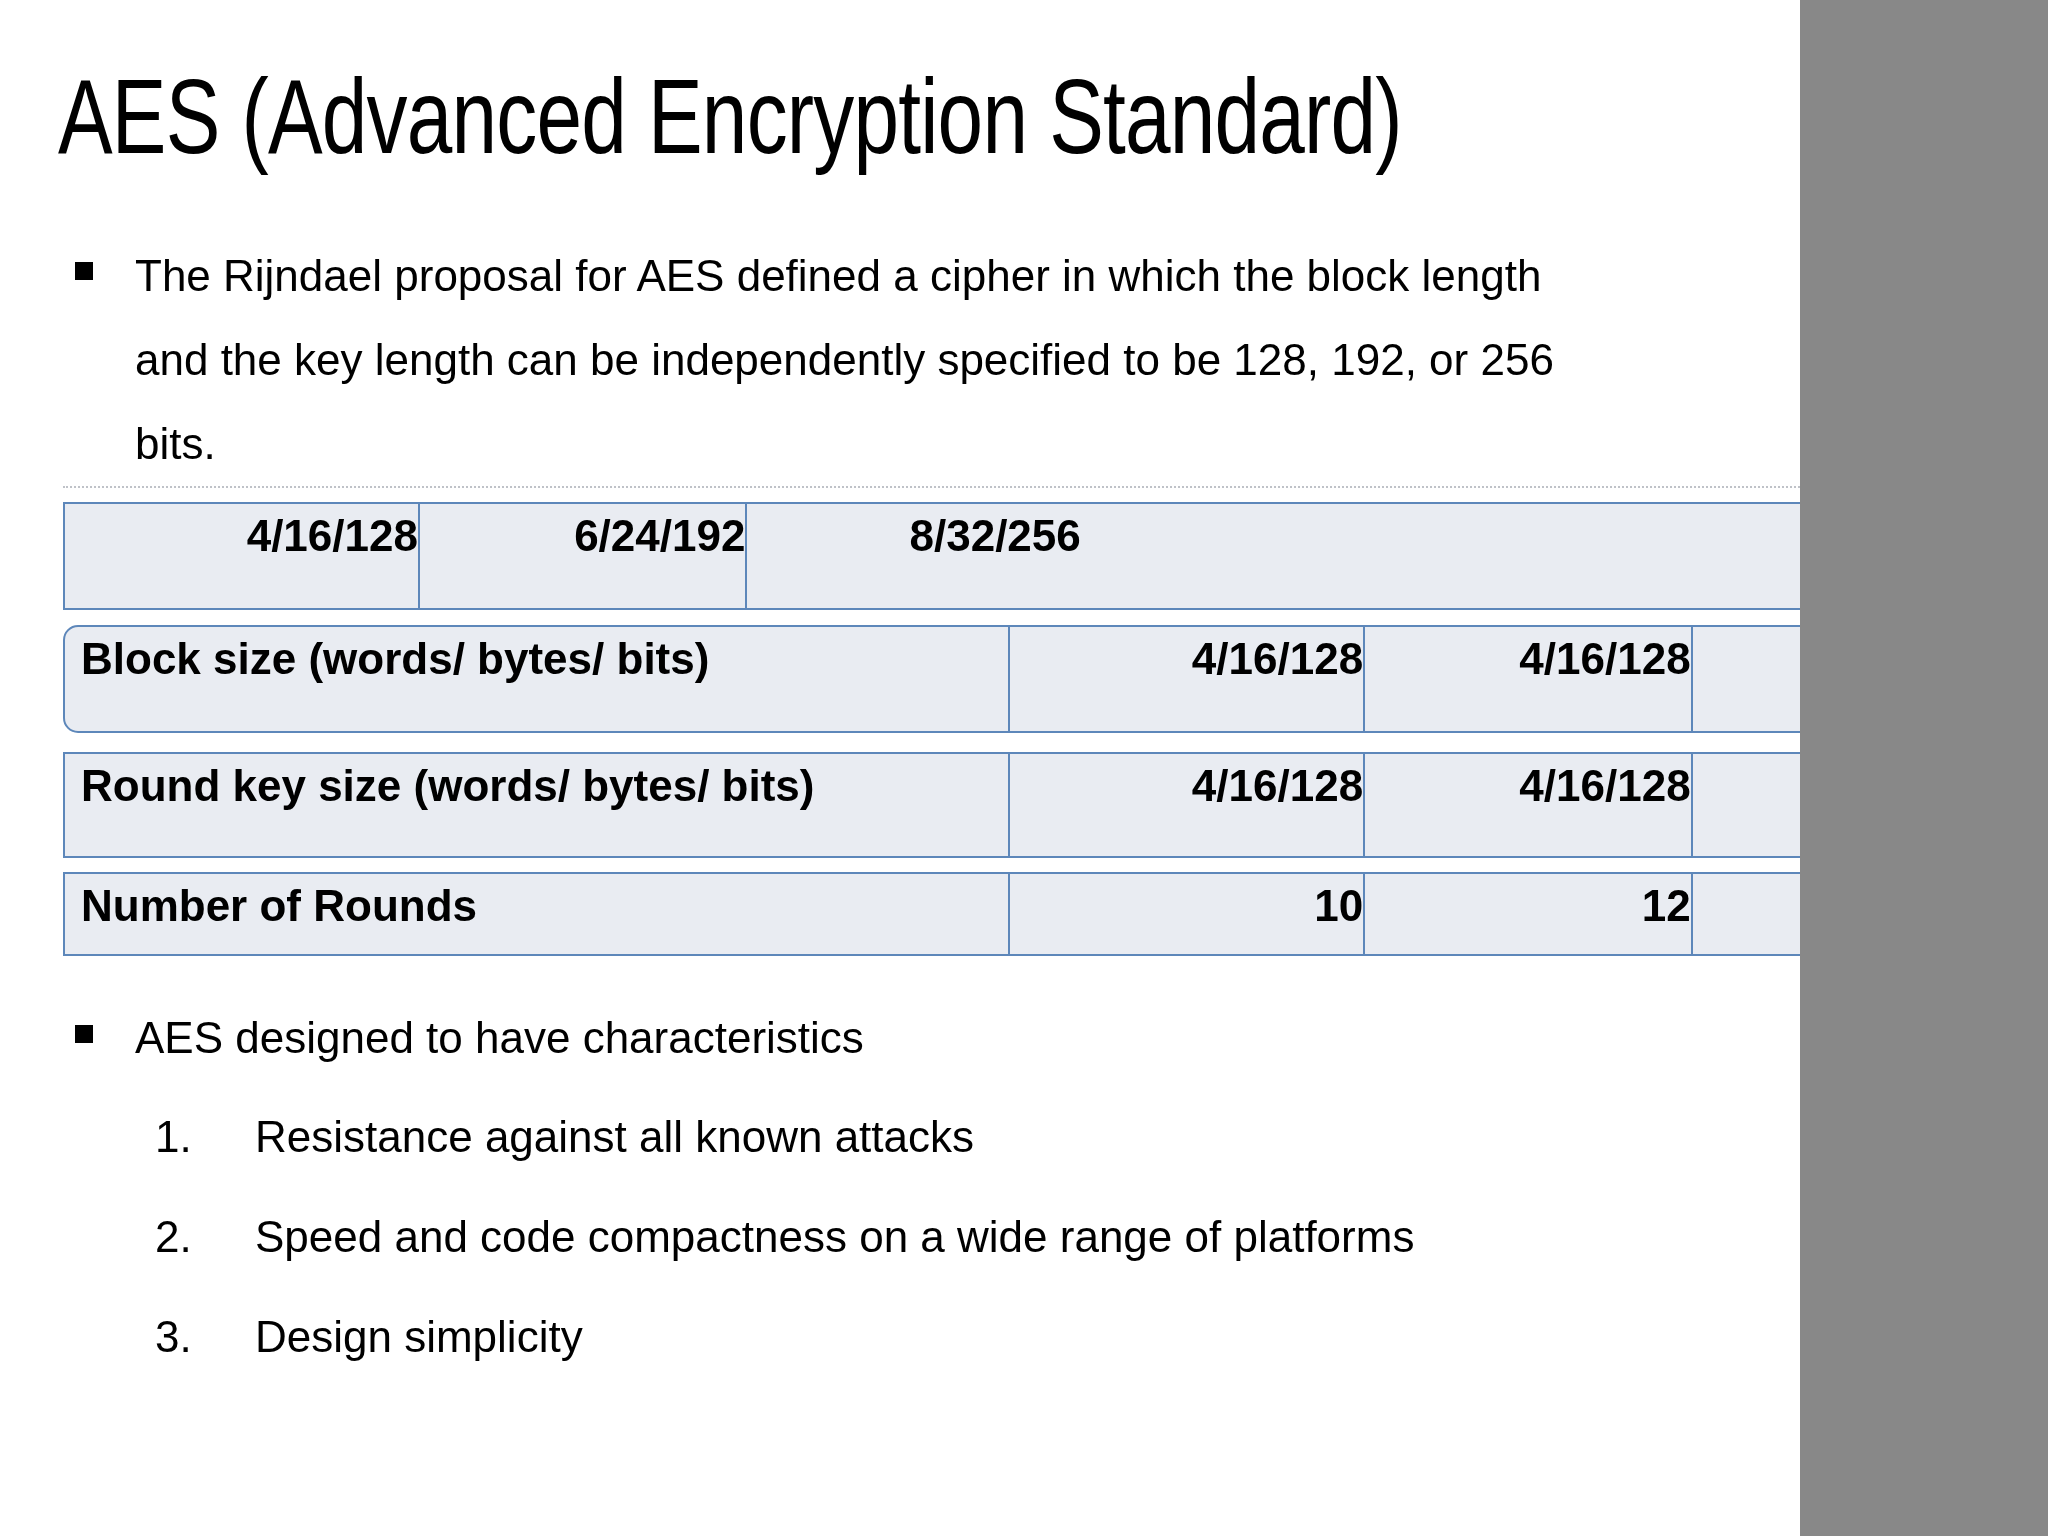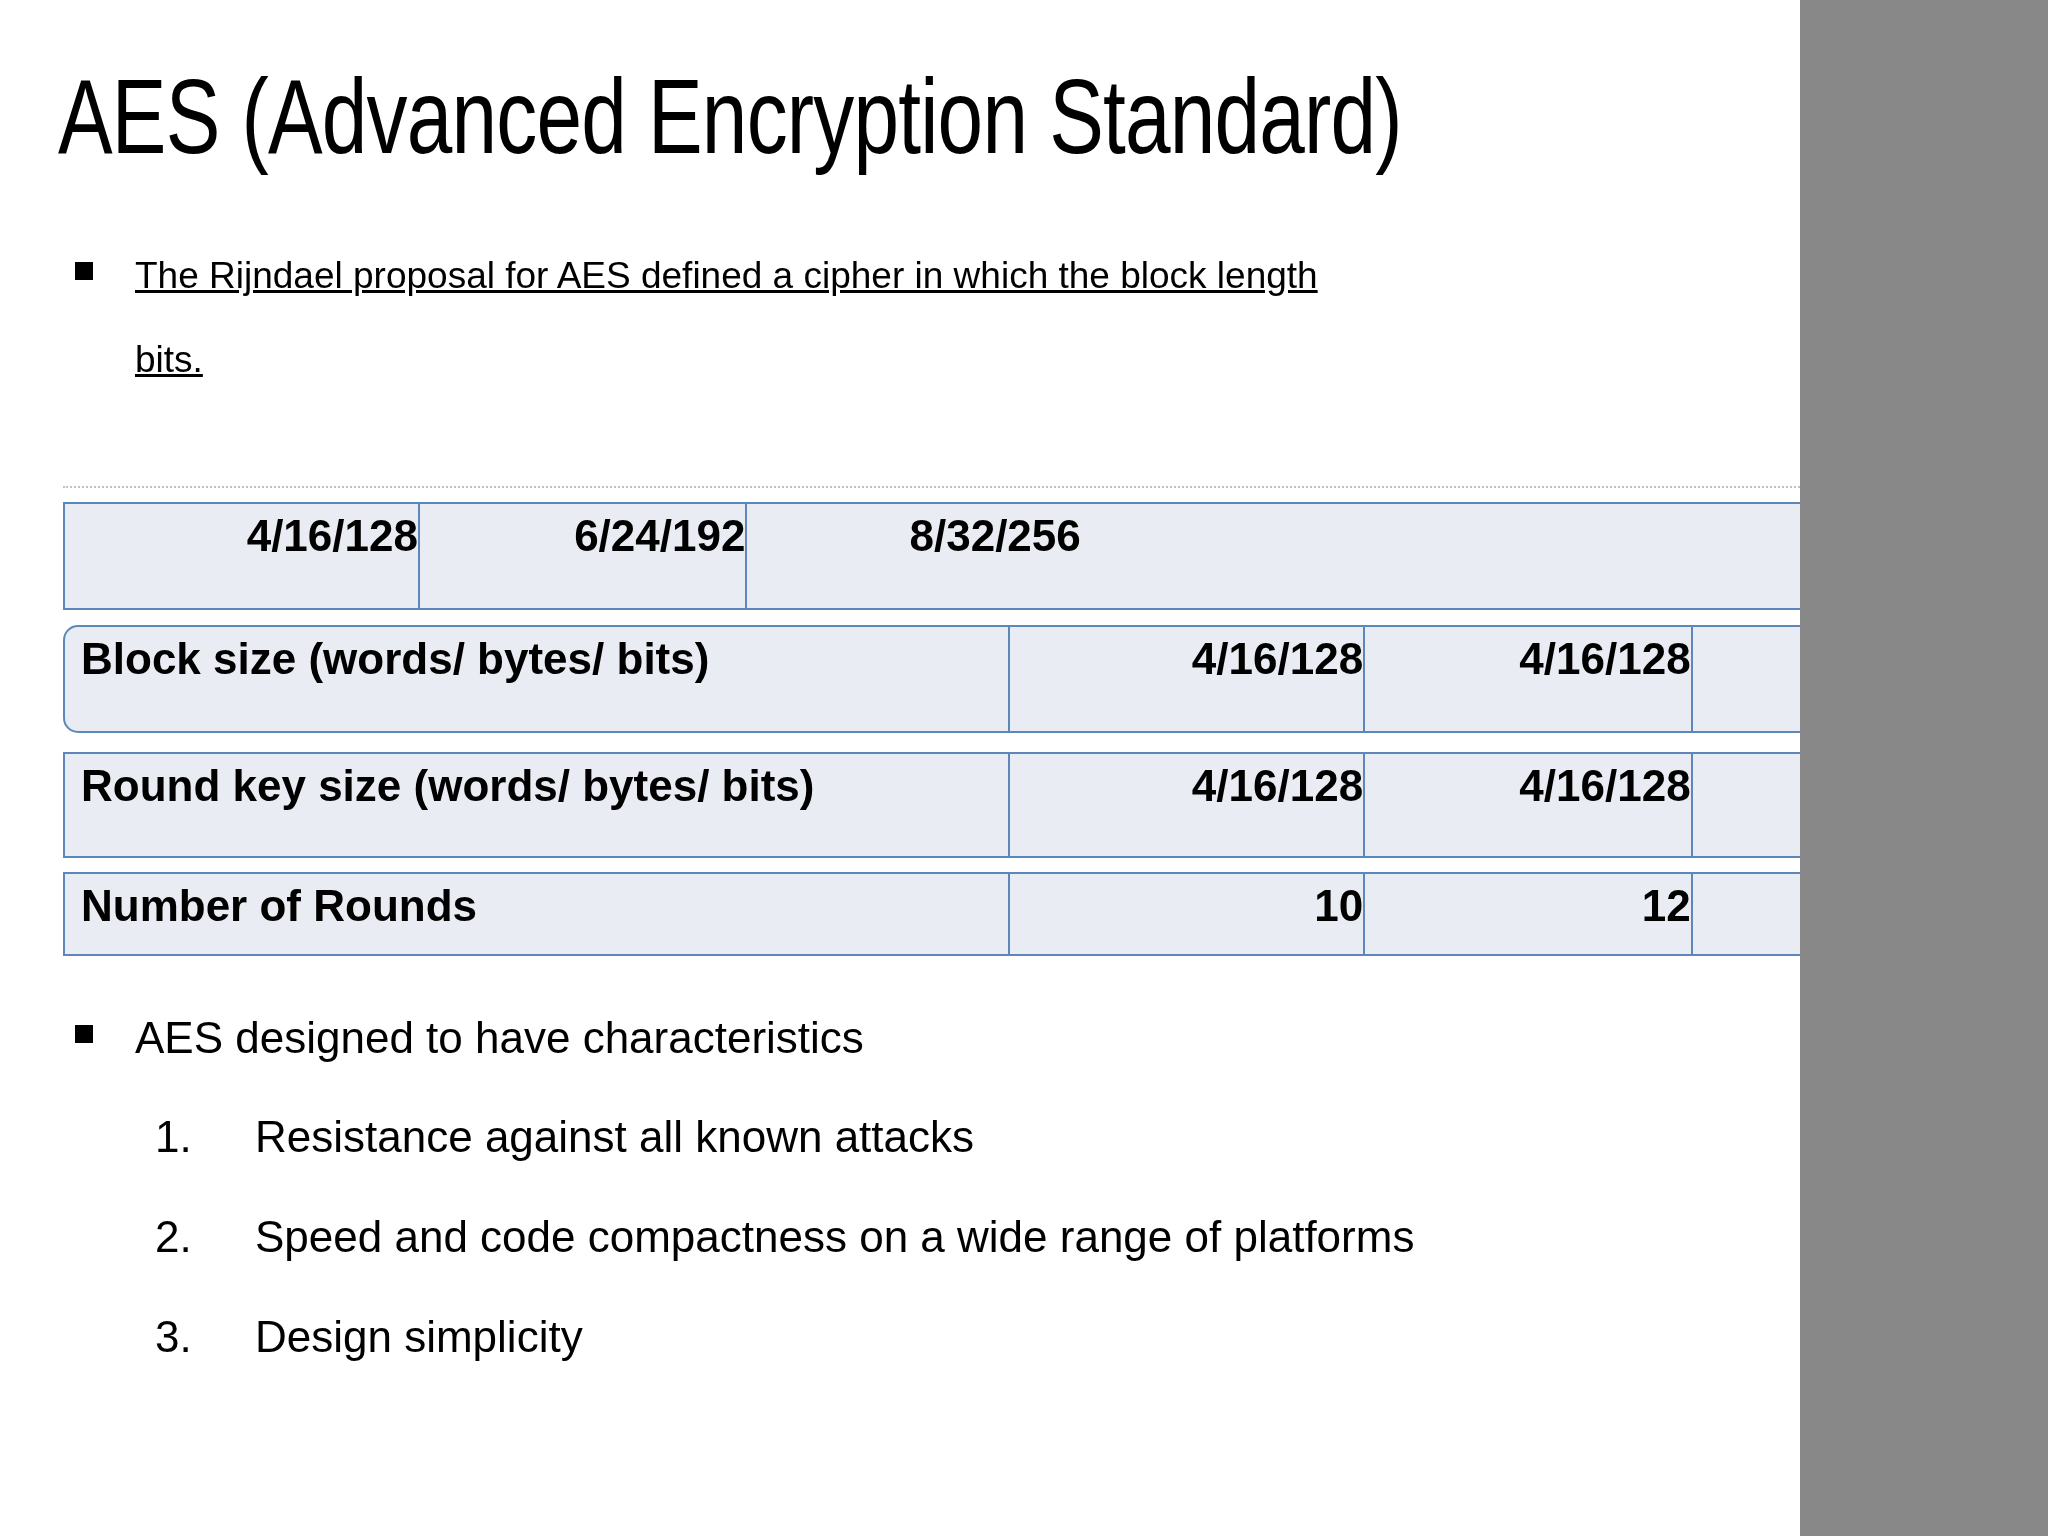--- a/index.html
+++ b/index.html
@@ -29,21 +29,21 @@
   }
   
   .sq{
     display:block;position:absolute;
     width:18px;height:18px;background:var(--text);
   }
   .sq1{left:75px;top:262px;}
   .sq2{left:75px;top:1025px;}
   .ptext{
     position:absolute;left:135px;top:234px;
-    font-size:37px;line-height:84px;text-decoration:underline;
+    font-size:44px;line-height:84px;
   }
   .pline{white-space:nowrap;}
   .htext{
     position:absolute;left:135px;top:1008px;
     font-size:44px;line-height:60px;white-space:nowrap;
   }
   
   .toprule{
     position:absolute;left:63px;top:486px;width:1965px;height:0;
     border-top:2px dotted var(--rule);opacity:.55;
@@ -81,20 +81,21 @@
 </head>
 <body>
 
 <div class="slide">
 
   <h1 class="title">AES (Advanced Encryption Standard)</h1>
 
   <span class="sq sq1"></span>
   <div class="ptext">
     <div class="pline">The Rijndael proposal for AES defined a cipher in which the block length</div>
+    <div class="pline">and the key length can be independently specified to be 128, 192, or 256</div>
     <div class="pline">bits.</div>
   </div>
 
   <div class="toprule"></div>
 
   <div class="trow r1">
     <div class="cell val v2">4/16/128</div>
     <div class="cell val v3">6/24/192</div>
     <div class="cell val v4">8/32/256</div>
   </div>

